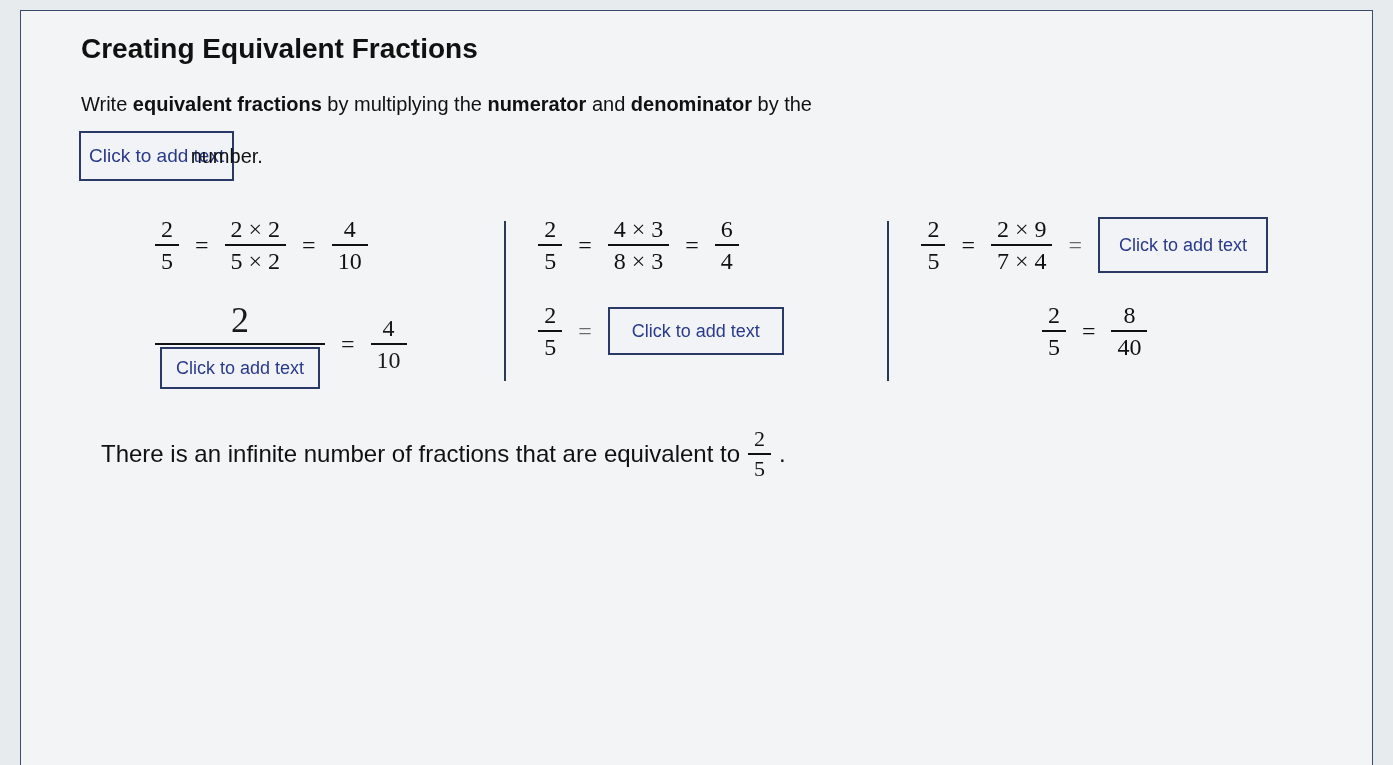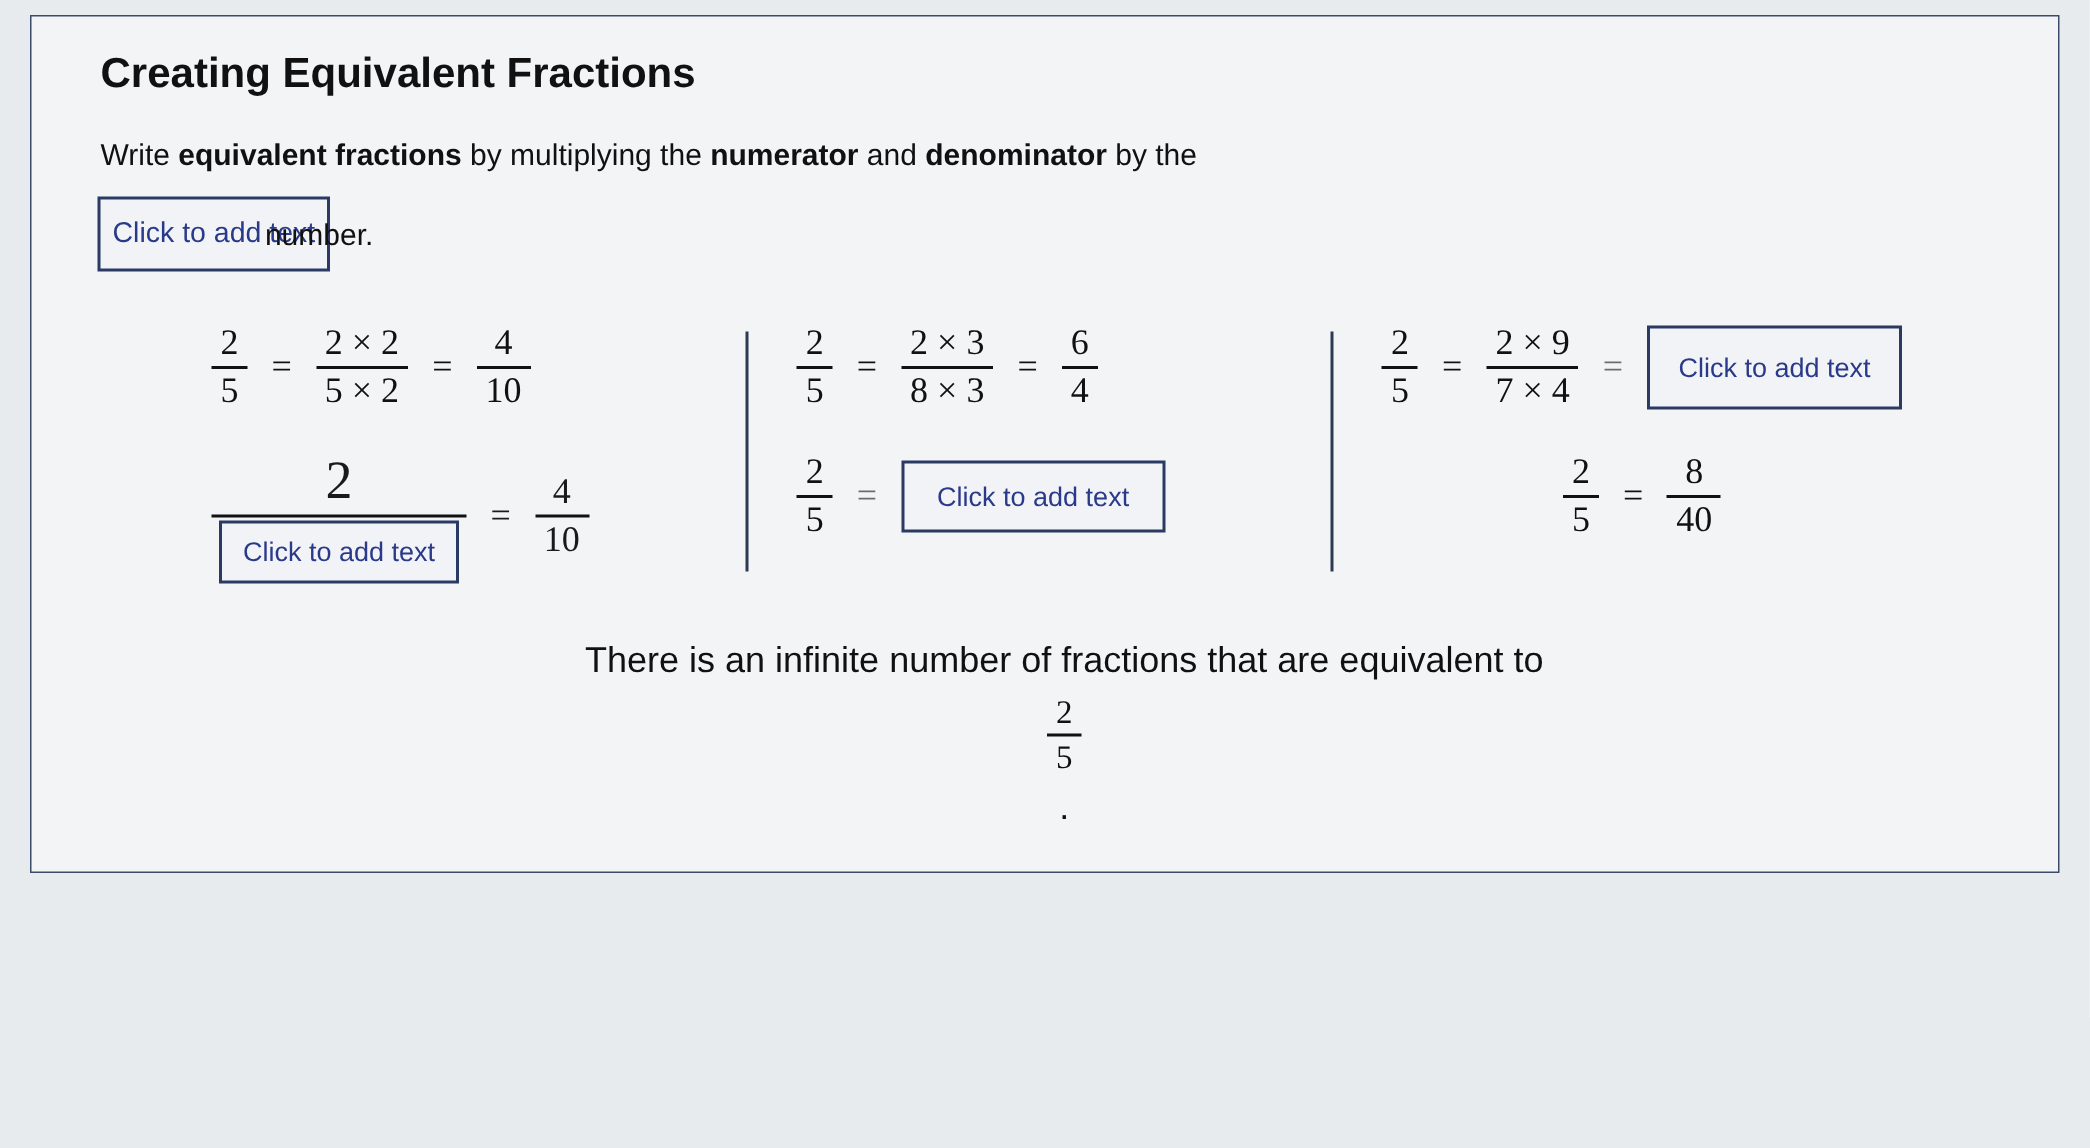--- a/index.html
+++ b/index.html
@@ -7,22 +7,22 @@
       font-family: Arial, Helvetica, sans-serif;
       background: #e8ebee;
       width: 1393px;
       height: 765px;
       padding: 10px 20px;
       color: #1a1a1a;
     }
     .panel {
       background: #f2f4f6;
       border: 1.5px solid #3a4a6a;
-      padding: 16px 40px 40px 26px;
-      height: 572px;
+      padding: 16px 40px 40px 40px;
+      height: 756px;
       position: relative;
     }
     .title {
       font-size: 28px;
       font-weight: 800;
       margin: 6px 0 24px 20px;
       color: #111;
     }
     .instruction {
       font-size: 20px;
@@ -133,21 +133,20 @@
     .col2-ph { width: 176px; height: 48px; }
     .col3-ph { width: 170px; height: 56px; }
     .footer {
       font-size: 24px;
       margin: 38px 0 0 40px;
       color: #111;
       display: flex;
       align-items: center;
       gap: 8px;
       font-family: Arial, sans-serif;
-      flex-direction: column;
     }
     .footer .frac { font-family: 'Times New Roman', Times, serif; font-size: 22px; }
   </style>
 </head>
 <body>
 
 <div class="panel">
 
   <h1 class="title">Creating Equivalent Fractions</h1>
 
@@ -206,21 +205,21 @@
 
     <div class="col">
       <div class="eqline">
         <span class="frac">
           <span class="num">2</span>
           <span class="bar"></span>
           <span class="den">5</span>
         </span>
         <span class="eq">=</span>
         <span class="frac">
-          <span class="num">2 × 3</span>
+          <span class="num">4 × 3</span>
           <span class="bar"></span>
           <span class="den">8 × 3</span>
         </span>
         <span class="eq">=</span>
         <span class="frac">
           <span class="num">6</span>
           <span class="bar"></span>
           <span class="den">4</span>
         </span>
       </div>

